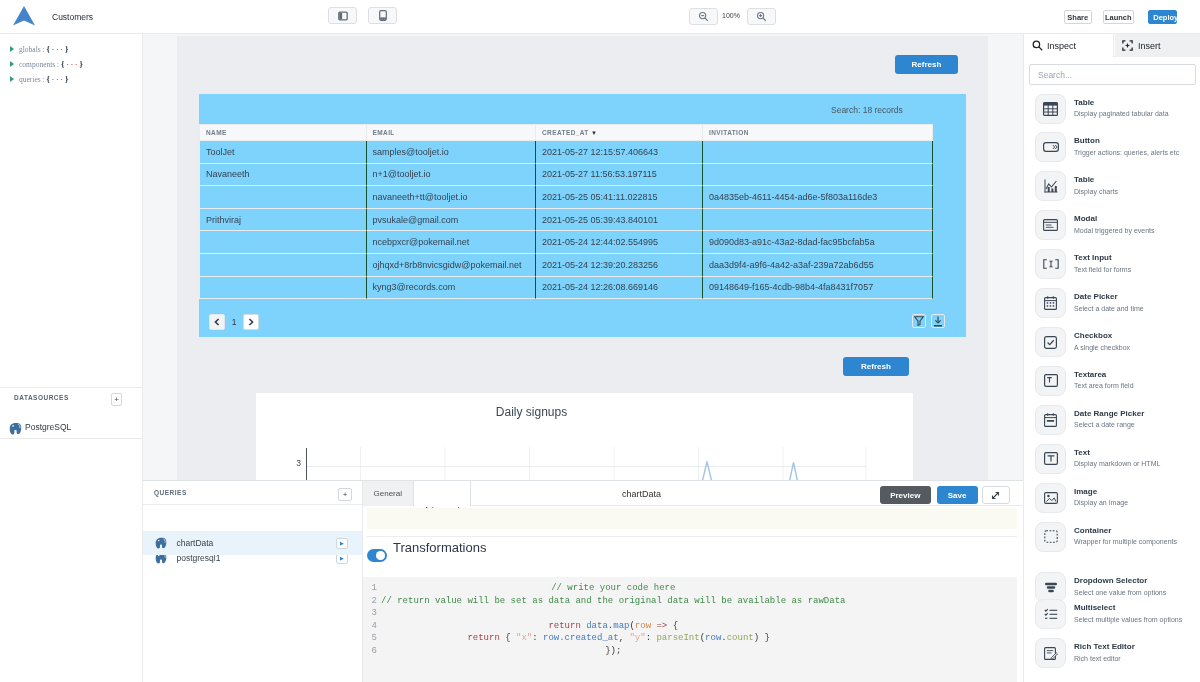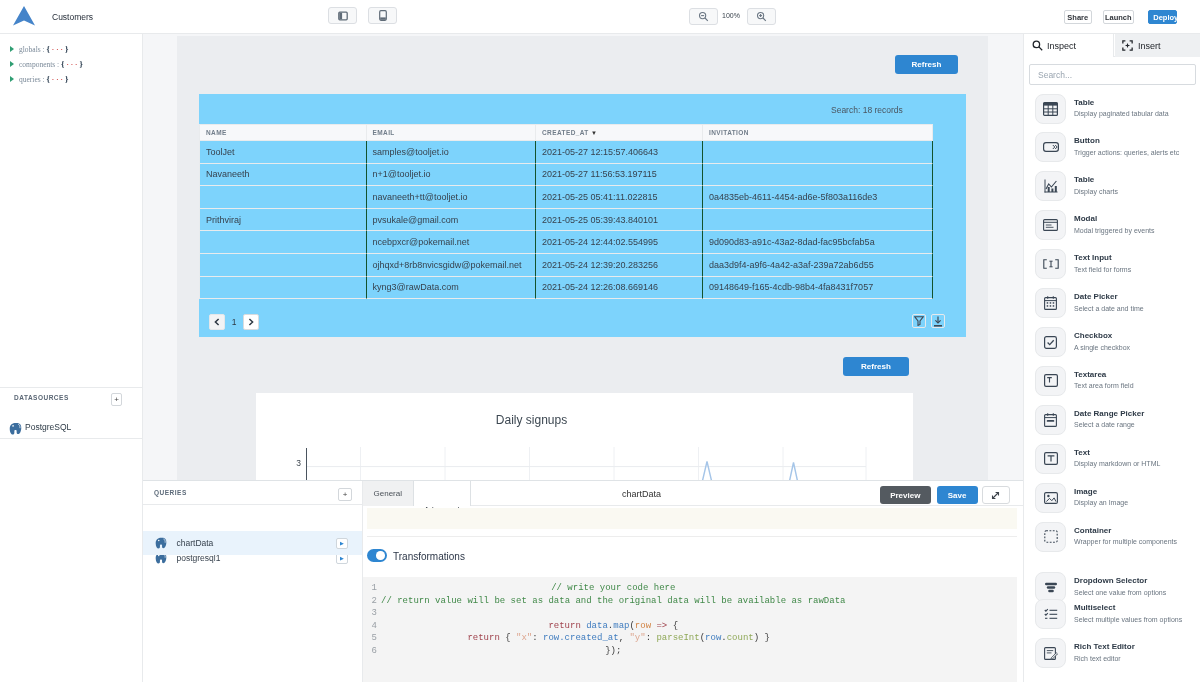--- a/index.html
+++ b/index.html
@@ -102,21 +102,21 @@
               <td>9d090d83-a91c-43a2-8dad-fac95bcfab5a</td>
             </tr>
         <tr>
               <td></td>
               <td>ojhqxd+8rb8nvicsgidw@pokemail.net</td>
               <td>2021-05-24 12:39:20.283256</td>
               <td>daa3d9f4-a9f6-4a42-a3af-239a72ab6d55</td>
             </tr>
         <tr>
               <td></td>
-              <td>kyng3@rawData.com</td>
+              <td>kyng3@records.com</td>
               <td>2021-05-24 12:26:08.669146</td>
               <td>09148649-f165-4cdb-98b4-4fa8431f7057</td>
             </tr>
       </tbody>
         </table>
 
       <div class="abs" style="left:9.5px;top:220px;width:16px;height:16px;background:#f2f3f5;border:1px solid #e4e7ea;border-radius:2px;display:flex;align-items:center;justify-content:center;">
           <svg width="6" height="8" viewBox="0 0 6 8">
             <polyline points="4.6,1 1.4,4 4.6,7" fill="none" stroke="#2d3843" stroke-width="1.5"></polyline>
           </svg>
@@ -138,21 +138,21 @@
             <line x1="5" y1="0.5" x2="5" y2="6.5" stroke="#3e4854" stroke-width="1.2"></line>
             <polyline points="2.4,4.4 5,7 7.6,4.4" fill="none" stroke="#3e4854" stroke-width="1.2"></polyline>
             <line x1="1" y1="9.8" x2="9" y2="9.8" stroke="#3e4854" stroke-width="1.6"></line>
           </svg>
         </div>
     </div>
 
     <div class="bluebtn" style="left:666px;top:321px;width:66px;height:19px;">Refresh</div>
 
     <div id="chartwidget" style="left:79px;top:357px;">
-      <div class="abs" style="left:0;top:20px;width:551px;text-align:center;font-size:12px;color:#3d4852;">Daily signups</div>
+      <div class="abs" style="left:0;top:12px;width:551px;text-align:center;font-size:12px;color:#3d4852;">Daily signups</div>
       <svg class="abs" style="left:0;top:54px;" width="657" height="67" viewBox="0 0 657 67">
 
         <line x1="104.5" y1="0" x2="104.5" y2="67" stroke="#eef0f3" stroke-width="1"></line>
         <line x1="189" y1="0" x2="189" y2="67" stroke="#eef0f3" stroke-width="1"></line>
         <line x1="273.5" y1="0" x2="273.5" y2="67" stroke="#eef0f3" stroke-width="1"></line>
         <line x1="358" y1="0" x2="358" y2="67" stroke="#eef0f3" stroke-width="1"></line>
         <line x1="442.5" y1="0" x2="442.5" y2="67" stroke="#eef0f3" stroke-width="1"></line>
         <line x1="527" y1="0" x2="527" y2="67" stroke="#eef0f3" stroke-width="1"></line>
         <line x1="610" y1="0" x2="610" y2="67" stroke="#eef0f3" stroke-width="1"></line>
         <line x1="50" y1="19.6" x2="610" y2="19.6" stroke="#e9ecef" stroke-width="1"></line>
@@ -278,21 +278,21 @@
           </svg>
       </div>
     </div>
 
     <div class="abs" style="left:4px;top:27px;width:650px;height:21px;background:#faf9f2;"></div>
     <div class="abs" style="left:4px;top:55px;width:650px;height:1px;background:#ededed;"></div>
 
     <div class="abs" style="left:3.5px;top:68px;width:20px;height:12.5px;background:#2e86d1;border-radius:7px;">
       <div class="abs" style="left:9.5px;top:2px;width:8.5px;height:8.5px;background:#fff;border-radius:50%;"></div>
     </div>
-    <div class="abs" style="left:30px;top:70px;font-size:10px;color:#2d3748;">Transformations</div>
+    <div class="abs" style="left:30px;top:59px;font-size:13px;color:#2d3748;">Transformations</div>
 
     <div class="abs" style="left:0;top:96px;width:654px;height:106px;background:#f4f4f4;font-family:'Liberation Mono',monospace;font-size:9px;line-height:12.6px;">
       <div class="abs" style="left:0;top:5px;width:14px;text-align:right;color:#9aa0a6;">1<br>2<br>3<br>4<br>5<br>6</div>
       <div class="abs" style="left:18px;top:5px;white-space:pre;color:#3a3a3a;text-align:center;"><span style="color:#418949">// write your code here</span>
 <span style="color:#418949">// return value will be set as data and the original data will be available as rawData</span>
 
 <span style="color:#a0434d">return</span> <span style="color:#3f7cbf">data</span>.<span style="color:#3f7cbf">map</span>(<span style="color:#d28445">row</span> <span style="color:#a0434d">=&gt;</span> {
   <span style="color:#a0434d">return</span> { <span style="color:#dda68f">"x"</span>: <span style="color:#3f7cbf">row.created_at</span>, <span style="color:#dda68f">"y"</span>: <span style="color:#90a959">parseInt</span>(<span style="color:#3f7cbf">row</span>.<span style="color:#90a959">count</span>) }
 });</div>
     </div>

